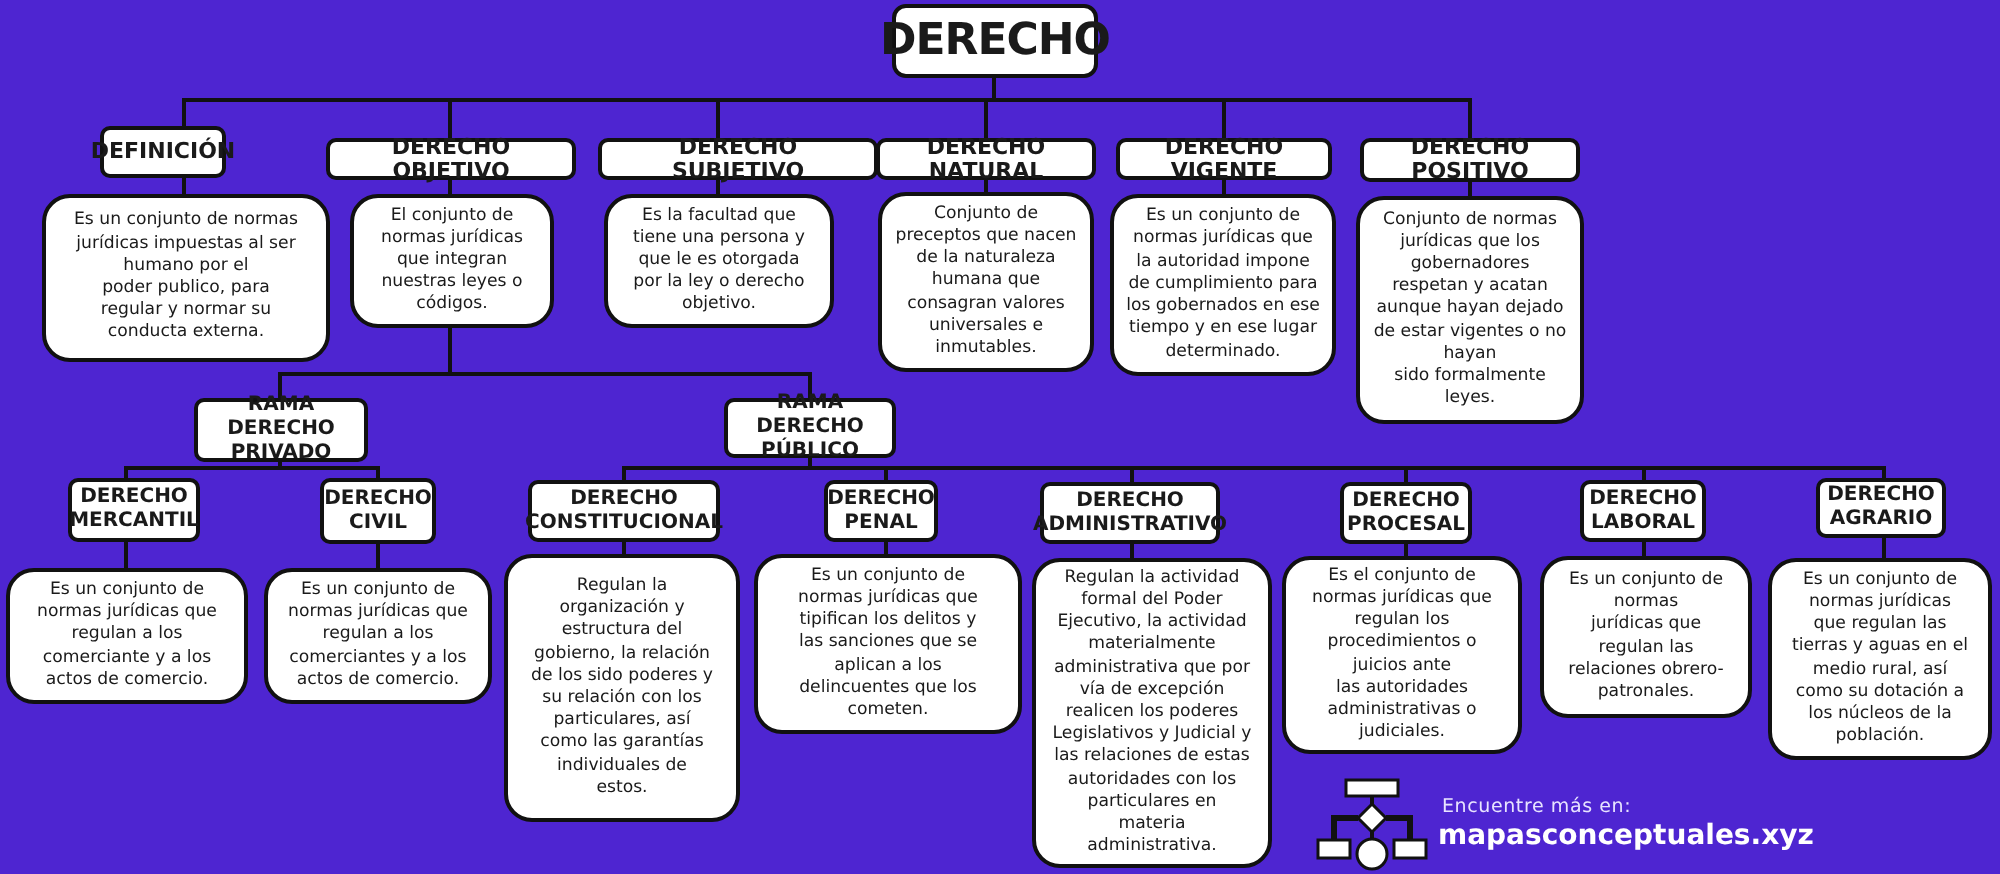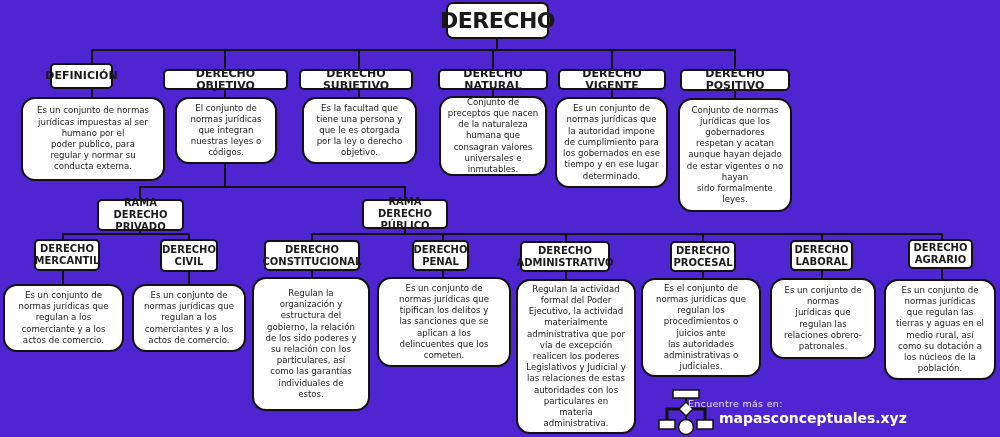--- a/index.html
+++ b/index.html
@@ -8,21 +8,21 @@
   .box { position:absolute; background:#fff; border:2px solid #111; box-sizing:border-box;
          display:flex; align-items:center; justify-content:center; text-align:center; color:#1a1a1a; }
   .hdr { border-radius:5px; font-weight:bold; font-size:10px; line-height:12px; padding:1px 4px; }
   .hdr.single { font-size:11px; }
   .desc { border-radius:14px; font-size:8.6px; line-height:11.2px; padding:4px 6px; white-space:pre-line; }
   .root { border-radius:7px; font-size:22px; font-weight:bold; letter-spacing:-0.5px; }
   .line { position:absolute; background:#111; }
   .h { height:2px; }
   .v { width:2px; }
   .wm { position:absolute; }
-  .wm-text1 { position:absolute; left:688px; top:398px; color:#e8e4ff; font-size:9.5px; letter-spacing:0.3px; }
+  .wm-text1 { position:absolute; left:721px; top:398px; color:#e8e4ff; font-size:9.5px; letter-spacing:0.3px; }
   .wm-text2 { position:absolute; left:719px; top:410px; color:#fff; font-size:14px; font-weight:bold; }
 </style>
 </head>
 <body>
 
 <div class="line v" style="left:496px;top:38px;height:12px;"></div>
 <div class="line h" style="left:91px;top:49px;width:645px;"></div>
 <div class="line v" style="left:91px;top:49px;height:15px;"></div>
 <div class="line v" style="left:224px;top:49px;height:20px;"></div>
 <div class="line v" style="left:358px;top:49px;height:20px;"></div>
@@ -67,21 +67,21 @@
 <div class="box root" style="left:446px;top:2px;width:103px;height:37px;">
   <span>DERECHO</span>
 </div>
 
 <div class="box hdr single" style="left:50px;top:63px;width:63px;height:26px;">
   <span>DEFINICIÓN</span>
   </div>
 <div class="box hdr single" style="left:163px;top:69px;width:125px;height:21px;">
   <span>DERECHO OBJETIVO</span>
   </div>
-<div class="box hdr single" style="left:299px;top:69px;width:114px;height:21px;">
+<div class="box hdr single" style="left:299px;top:69px;width:140px;height:21px;">
   <span>DERECHO SUBJETIVO</span>
   </div>
 <div class="box hdr single" style="left:438px;top:69px;width:110px;height:21px;">
   <span>DERECHO NATURAL</span>
   </div>
 <div class="box hdr single" style="left:558px;top:69px;width:108px;height:21px;">
   <span>DERECHO VIGENTE</span>
   </div>
 <div class="box hdr single" style="left:680px;top:69px;width:110px;height:22px;">
   <span>DERECHO POSITIVO</span>
@@ -99,21 +99,21 @@
 normas jurídicas
 que integran
 nuestras leyes o
 códigos.</span></div>
 <div class="box desc" style="left:302px;top:97px;width:115px;height:67px;">
   <span>Es la facultad que
 tiene una persona y
 que le es otorgada
 por la ley o derecho
 objetivo.</span></div>
-<div class="box desc" style="left:439px;top:96px;width:108px;height:80px;">
+<div class="box desc" style="left:439px;top:96px;width:108px;height:90px;">
   <span>Conjunto de
 preceptos que nacen
 de la naturaleza
 humana que
 consagran valores
 universales e
 inmutables.</span></div>
 <div class="box desc" style="left:555px;top:97px;width:113px;height:91px;">
   <span>Es un conjunto de
 normas jurídicas que

